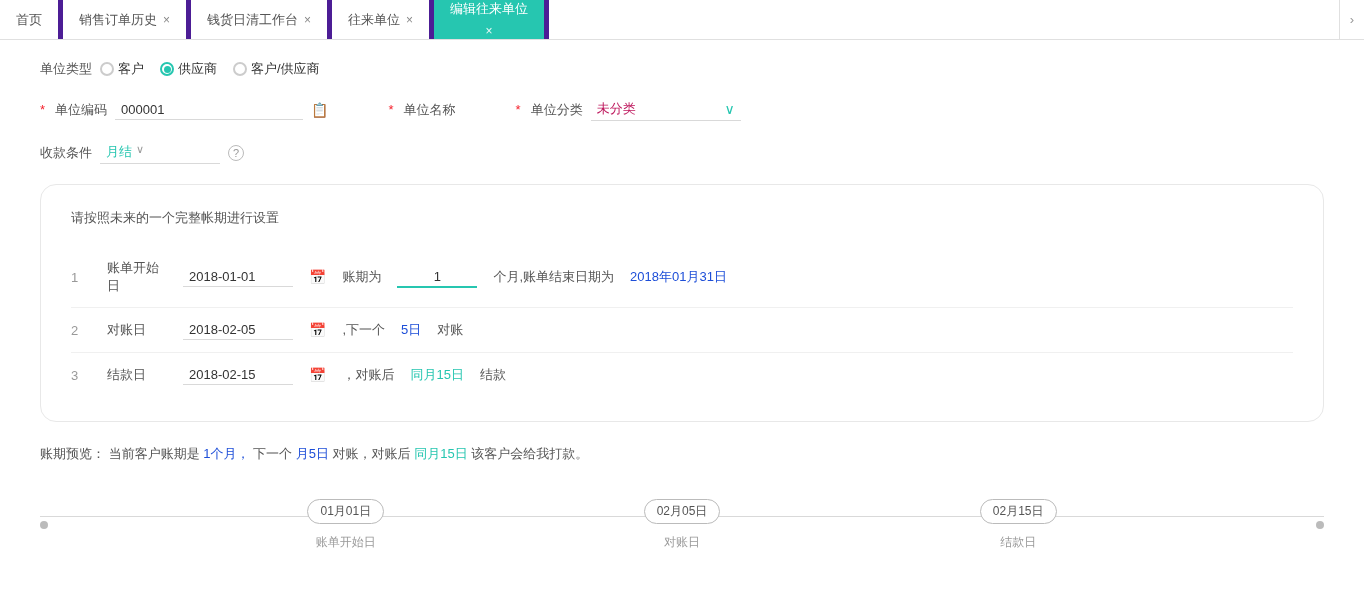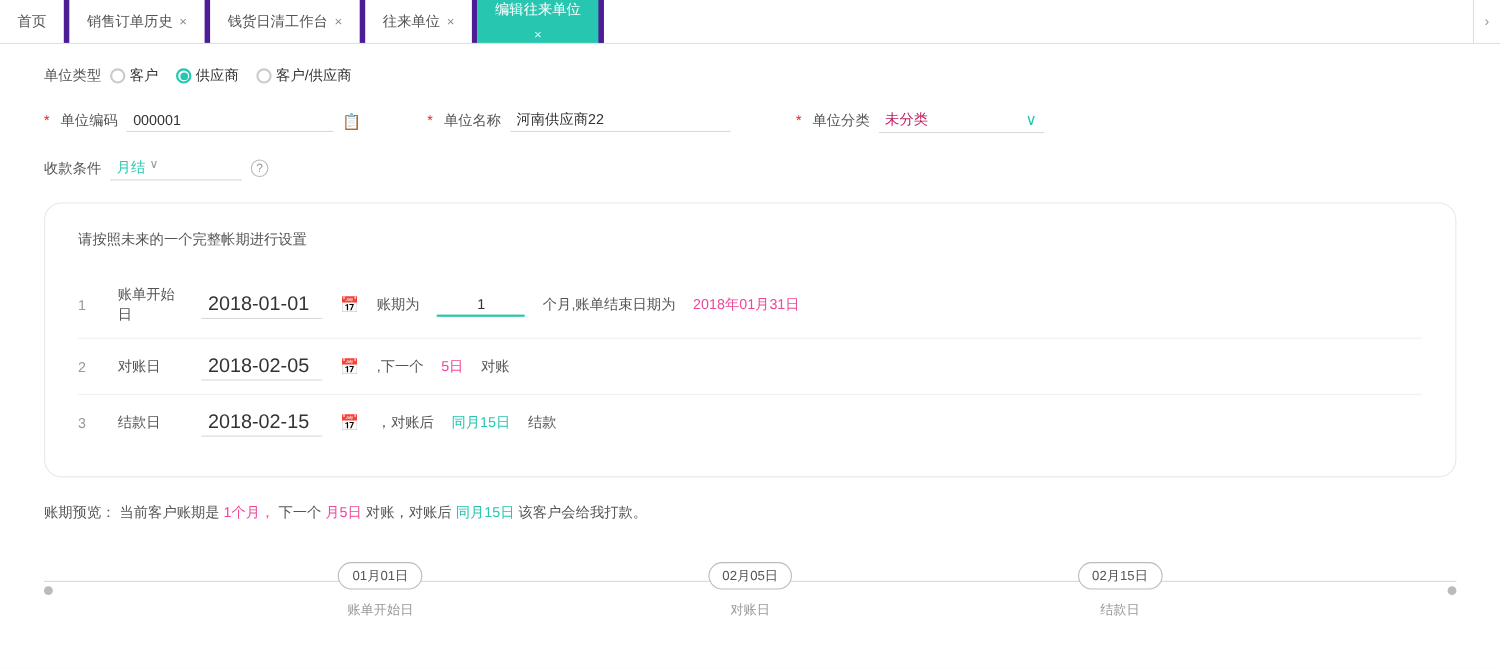--- a/index.html
+++ b/index.html
@@ -201,29 +201,29 @@
     .row-type-label {
       width: 60px;
       color: #555;
       flex-shrink: 0;
     }
 
     .date-input {
       border: none;
       border-bottom: 1px solid #d9d9d9;
       padding: 2px 6px;
-      font-size: 18px;
+      font-size: 13px;
       color: #333;
       outline: none;
       background: transparent;
       width: 110px;
     }
 
     .desc-text { color: #555; }
-    .highlight-orange { color: #ec4899; }
+    .highlight-orange { color: #1d4ed8; }
     .highlight-teal { color: #26c6b0; }
 
     .months-input {
       border: none;
       border-bottom: 2px solid #26c6b0;
       padding: 2px 6px;
       font-size: 13px;
       color: #333;
       outline: none;
       background: transparent;
@@ -351,21 +351,20 @@
   <div class="form-row">
     <div class="form-field">
       <span class="required-star">*</span>
       <span class="field-label">单位编码</span>
       <input class="field-input" type="text" value="000001" style="">
       <span class="cal-icon">📋</span>
     </div>
     <div class="form-field" style="margin-left: 40px;">
       <span class="required-star">*</span>
       <span class="field-label">单位名称</span>
-      <input class="field-input field-input-wide" type="text" value="河南供应商22" style="">
     </div>
     <div class="form-field" style="margin-left: 40px;">
       <span class="required-star">*</span>
       <span class="field-label">单位分类</span>
       <div class="select-container">
         <span class="select-value">未分类</span>
         <span class="select-arrow">∨</span>
       </div>
     </div>
   </div>

